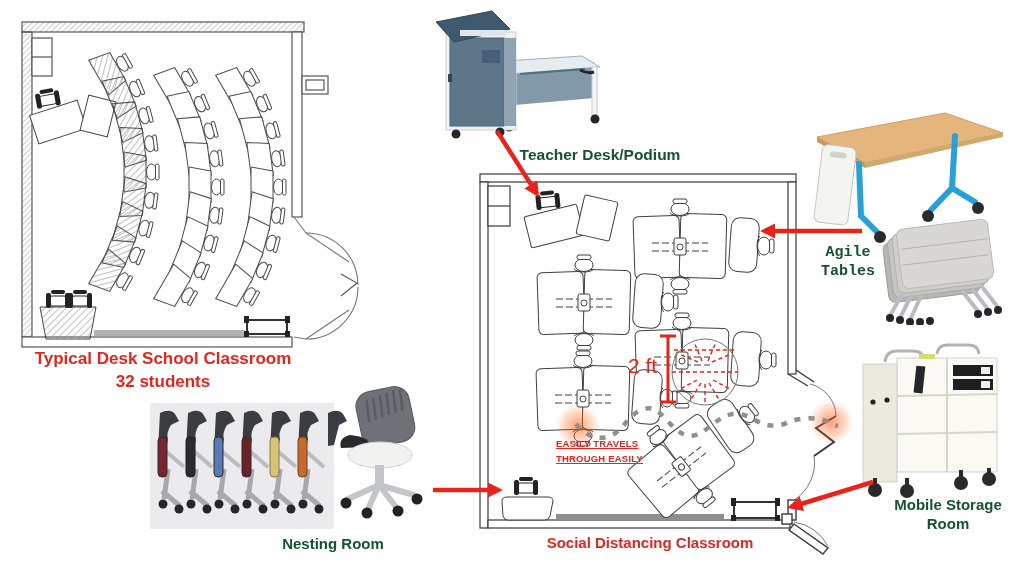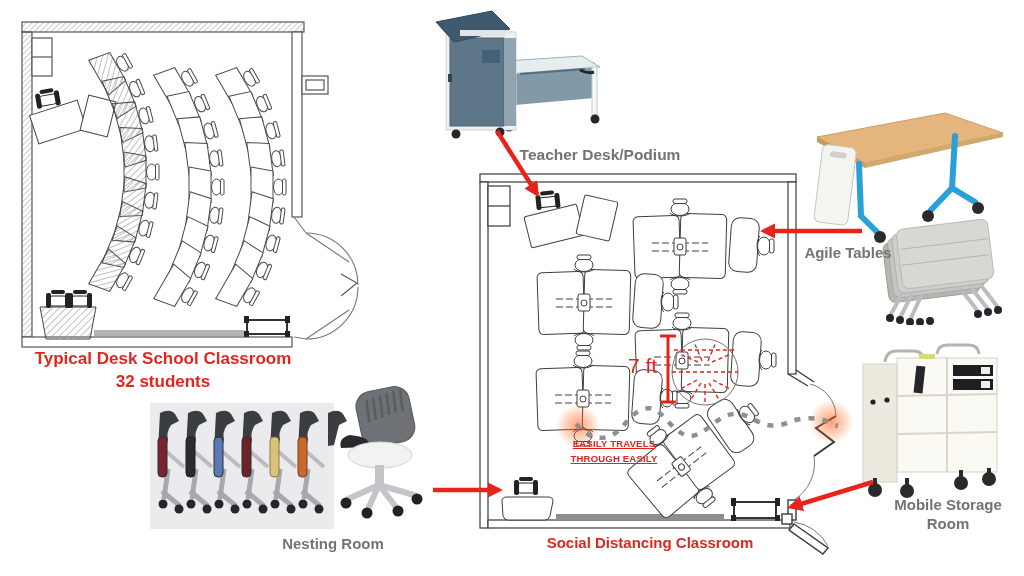--- a/index.html
+++ b/index.html
@@ -1,22 +1,22 @@
 <!DOCTYPE html>
 <html><head>
 <meta charset="utf-8">
 <style>
   html,body{margin:0;padding:0;background:#fff;}
   #canvas{position:relative;width:1024px;height:576px;background:#ffffff;overflow:hidden;
           font-family:"Liberation Sans",sans-serif;}
   .abs{position:absolute;}
   .caption-red{color:#e02620;font-weight:bold;text-align:center;font-size:17px;line-height:1.35;}
-  .label-gray{color:#737373;font-weight:bold;text-align:center;font-size:15px;line-height:1.25;}
+  .label-gray{color:#14532d;font-weight:bold;text-align:center;font-size:15px;line-height:1.25;}
   .sixft{color:#e0251c;font-size:21px;font-weight:500;}
-  .travel{color:#e0251c;font-size:9.5px;font-weight:bold;text-align:center;line-height:1.6;
+  .travel{color:#e0251c;font-size:9.5px;font-weight:bold;line-height:1.6;
           text-decoration:underline;letter-spacing:.2px;}
   svg{display:block;}
 </style>
 </head>
 <body>
 
 <div id="canvas">
 
   <svg class="abs" style="left:8px;top:12px;" width="400" height="345" viewBox="0 0 400 345">
     <defs>
@@ -194,21 +194,21 @@
           <circle cx="15" cy="98" r="4"></circle>
           <circle cx="25" cy="100" r="4"></circle>
         <circle cx="35" cy="100" r="4"></circle>
           <circle cx="45" cy="99" r="4"></circle>
         <circle cx="93" cy="92" r="4"></circle>
           <circle cx="103" cy="90" r="4"></circle>
           <circle cx="113" cy="88" r="4"></circle>
       </g>
     </g>
   </svg>
-  <div class="abs label-gray" style="left:796px;top:244px;width:104px;">Agile Tables</div>
+  <div class="abs label-gray" style="left:796px;top:244px;width:104px;font-family:Liberation Mono, monospace;">Agile Tables</div>
 
   <svg class="abs" style="left:476px;top:170px;" width="400" height="390" viewBox="0 0 400 390">
     <defs>
       <g id="gchair">
         <ellipse cx="0" cy="0" rx="9" ry="6.5" fill="#fff" stroke="#3f3f3f"></ellipse>
         <path d="M-10,4 A11,5 0 0,0 10,4" fill="none" stroke="#3f3f3f"></path>
         <rect x="-7" y="-10" width="14" height="4.5" rx="2" fill="#fff" stroke="#3f3f3f"></rect>
       </g>
       <g id="cluster">
         <rect x="0" y="10" width="46" height="62" rx="5" fill="#fff" stroke="#3f3f3f" transform="rotate(-2 23 41)"></rect>
@@ -301,21 +301,21 @@
     </g>
     <g>
       <rect x="258" y="332" width="42" height="16" fill="#fff" stroke="#333" stroke-width="2"></rect>
       <rect x="255" y="328" width="5" height="8" fill="#222"></rect>
         <rect x="299" y="328" width="5" height="8" fill="#222"></rect>
       <rect x="255" y="345" width="5" height="6" fill="#222"></rect>
         <rect x="299" y="345" width="5" height="6" fill="#222"></rect>
     </g>
   </svg>
 
-  <div class="abs sixft" style="left:628px;top:354px;width:50px;">7 ft</div>
+  <div class="abs sixft" style="left:628px;top:354px;width:50px;">2 ft</div>
   <div class="abs travel" style="left:556px;top:436px;width:116px;">
     <div>EASILY TRAVELS</div>
     <div>THROUGH EASILY</div>
   </div>
   <div class="abs caption-red" style="left:525px;top:533px;width:250px;font-size:15px;">
     <div>Social Distancing Classroom</div>
   </div>
 
   <svg class="abs" style="left:148px;top:385px;" width="300" height="150" viewBox="0 0 300 150">
     <defs>

